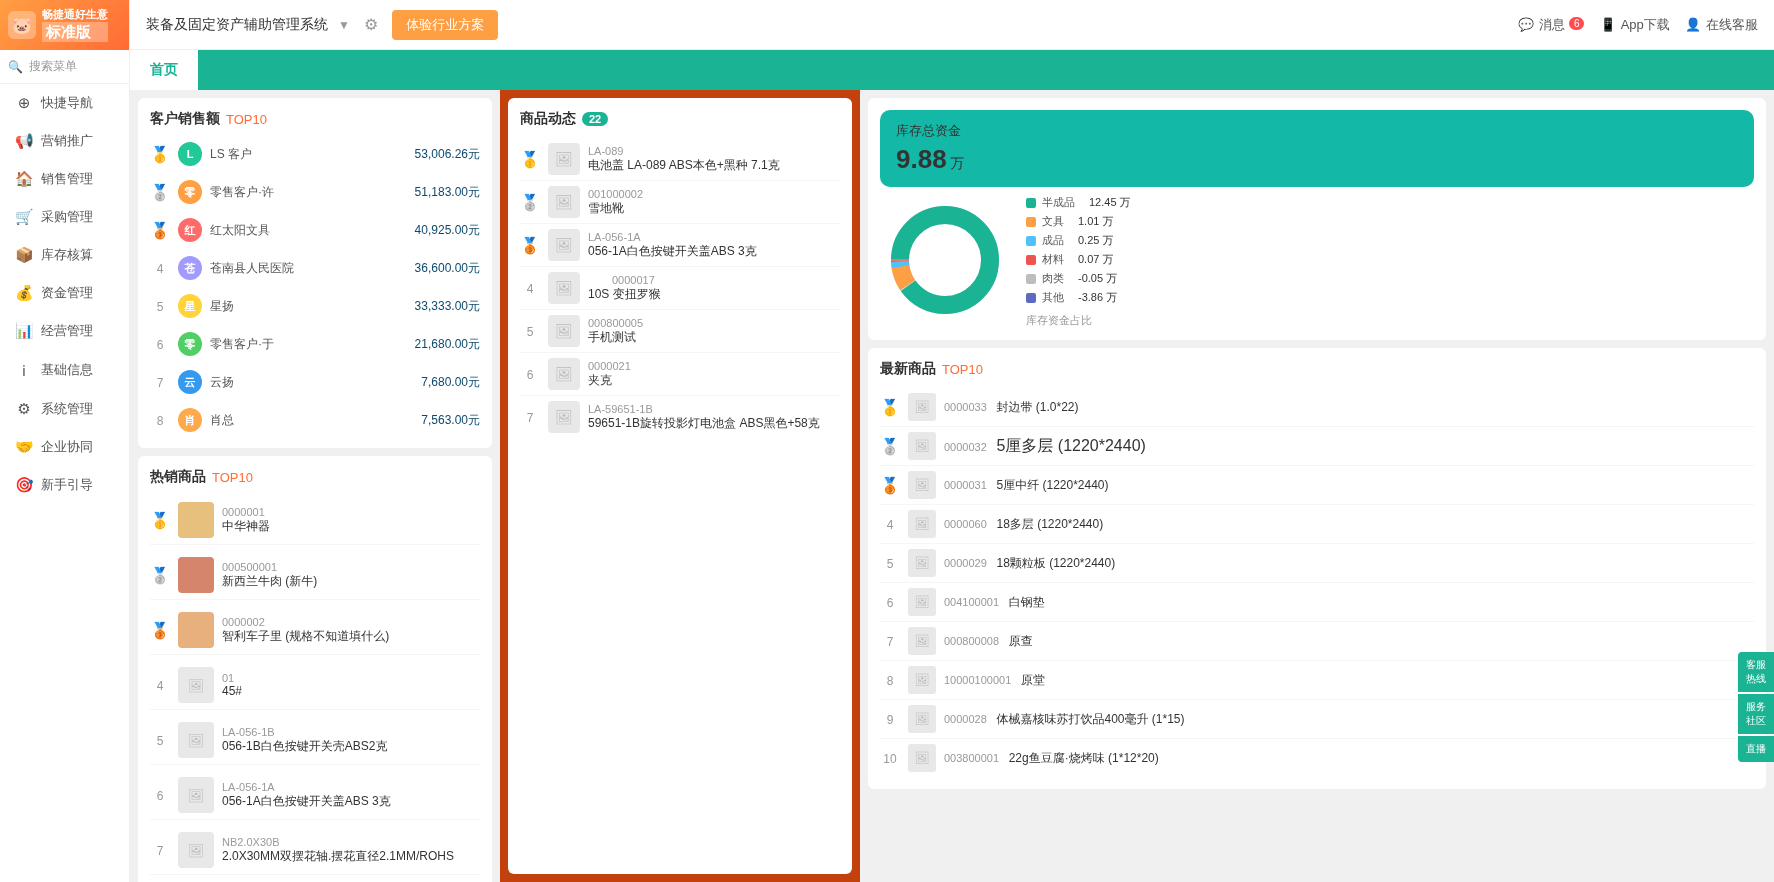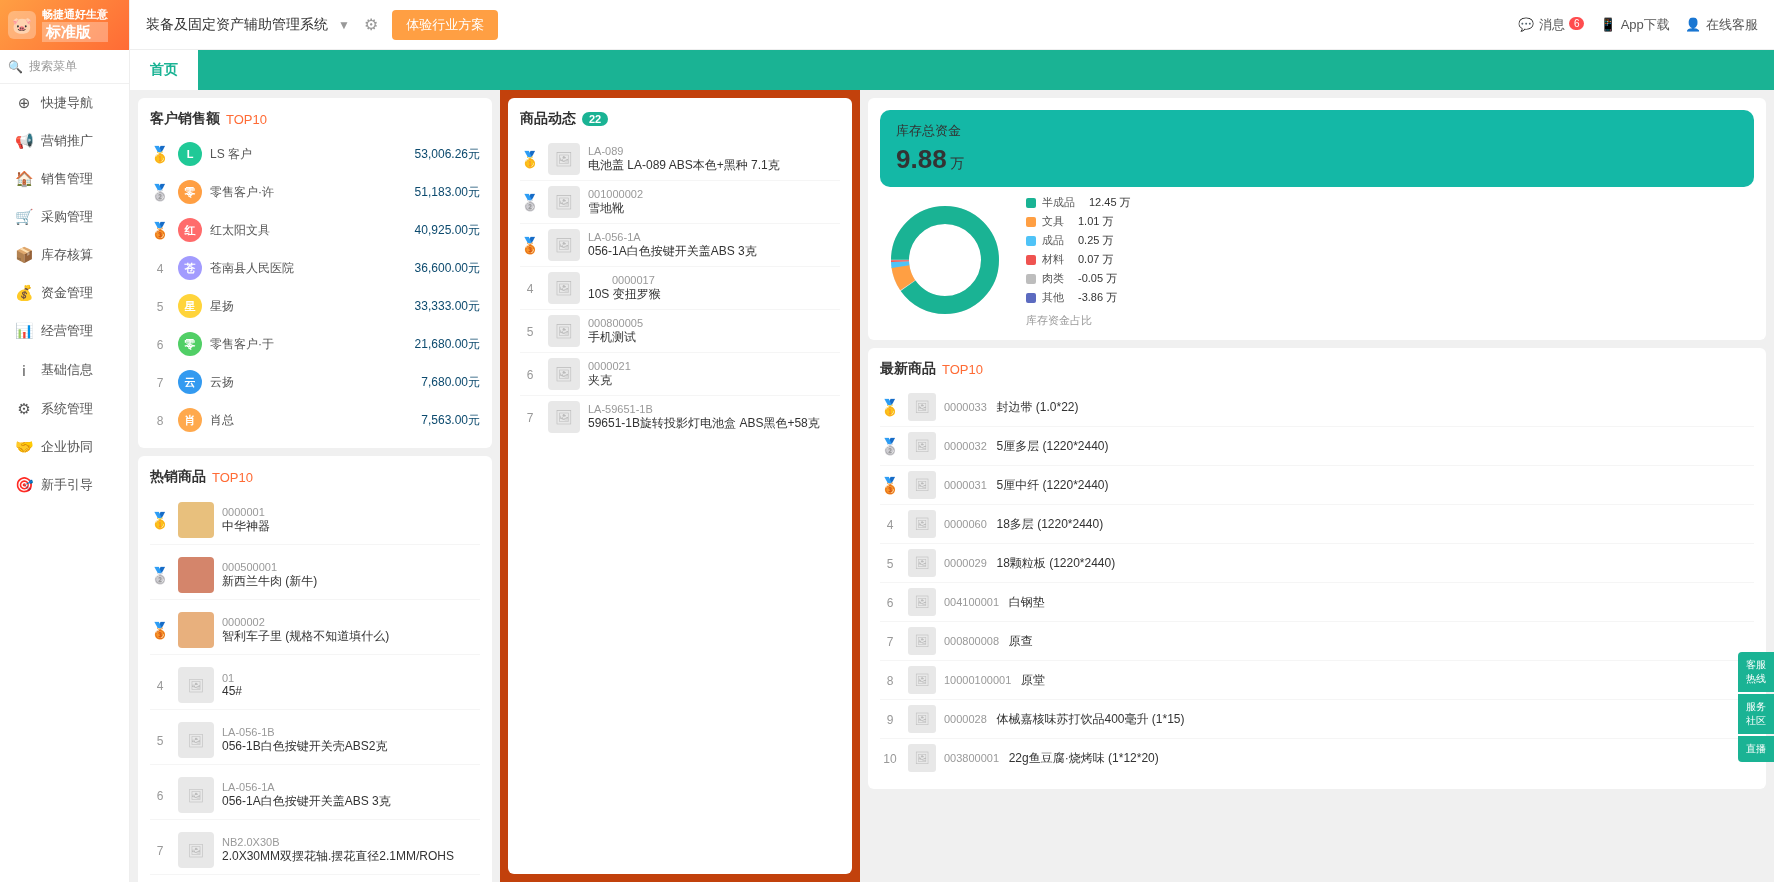--- a/index.html
+++ b/index.html
@@ -697,21 +697,21 @@
     <div style="flex:1;">
       <span style="font-size:11px;color:#999;">0000033</span>
       <span style="font-size:12px;color:#333;margin-left:6px;">封边带 (1.0*22)</span>
     </div>
   </div>
             <div class="product-item">
     <span style="font-size:16px;width:20px;text-align:center;">🥈</span>
     <div style="width:28px;height:28px;background:#e8e8e8;border-radius:3px;display:flex;align-items:center;justify-content:center;color:#bbb;font-size:12px;flex-shrink:0;">🖼</div>
     <div style="flex:1;">
       <span style="font-size:11px;color:#999;">0000032</span>
-      <span style="font-size:12px;color:#333;margin-left:6px;">5厘多层 (1220*2440)</span>
+      <span style="font-size:16px;color:#333;margin-left:6px;">5厘多层 (1220*2440)</span>
     </div>
   </div>
             <div class="product-item">
     <span style="font-size:16px;width:20px;text-align:center;">🥉</span>
     <div style="width:28px;height:28px;background:#e8e8e8;border-radius:3px;display:flex;align-items:center;justify-content:center;color:#bbb;font-size:12px;flex-shrink:0;">🖼</div>
     <div style="flex:1;">
       <span style="font-size:11px;color:#999;">0000031</span>
       <span style="font-size:12px;color:#333;margin-left:6px;">5厘中纤 (1220*2440)</span>
     </div>
   </div>

